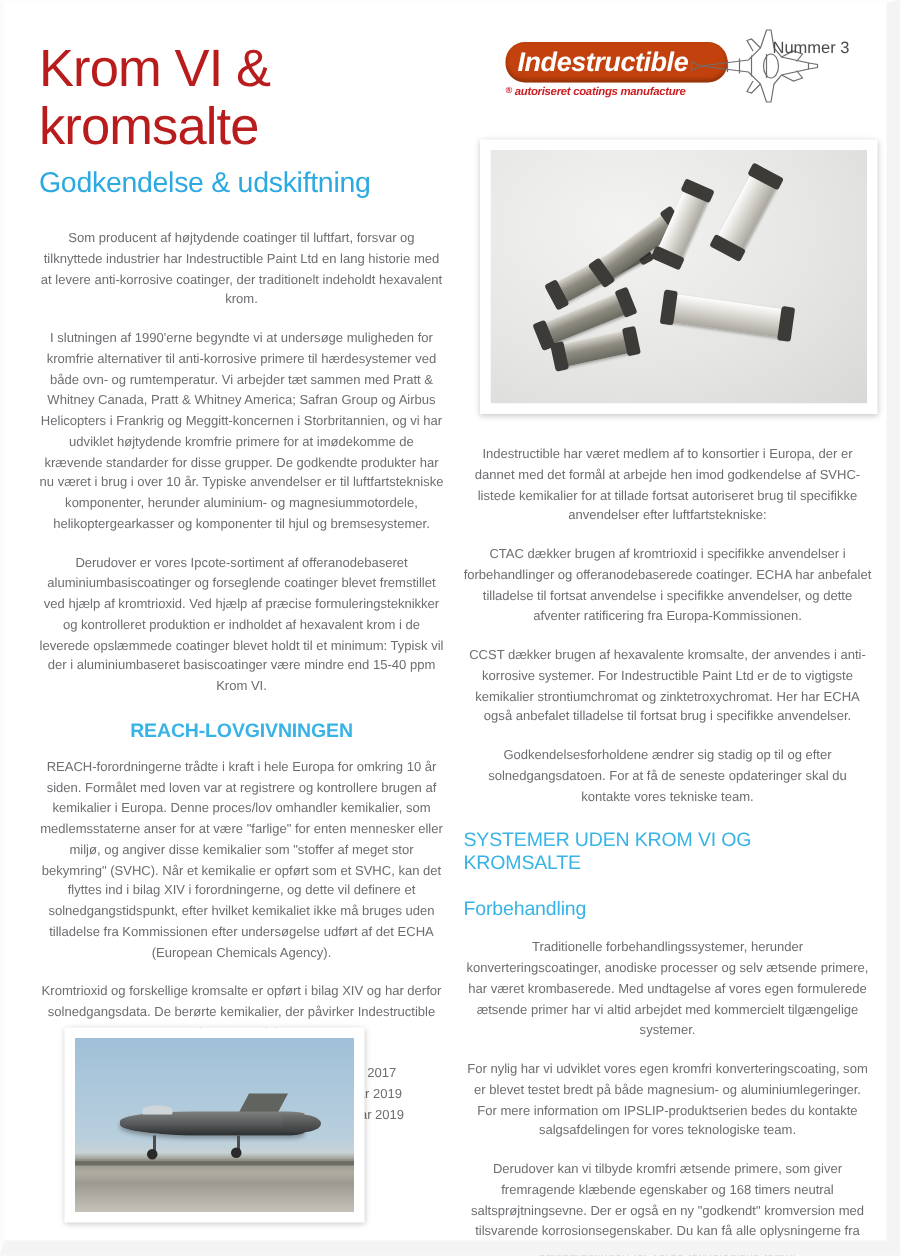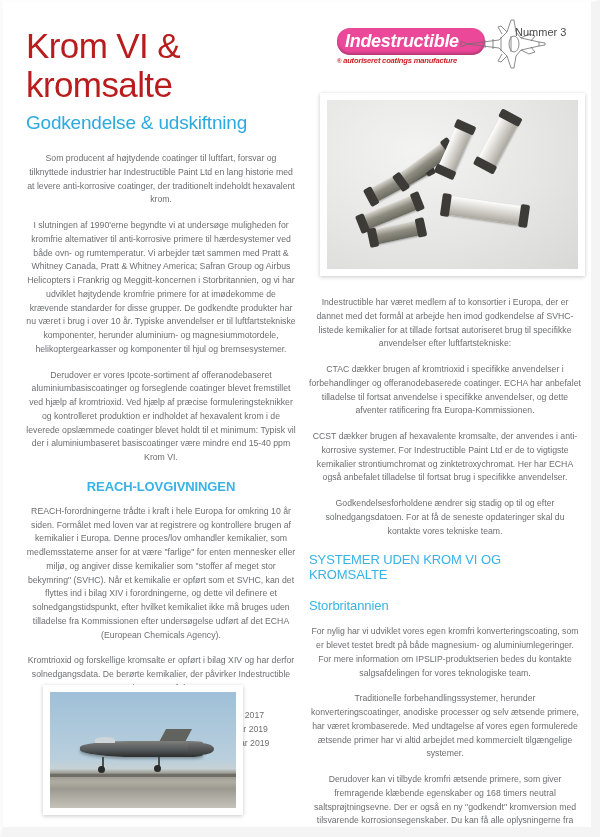--- a/index.html
+++ b/index.html
@@ -48,21 +48,21 @@
   }
   .logo-block {
     position: absolute;
     left: 334px;
     top: 26px;
     width: 150px;
   }
   .logo-pill {
     width: 148px;
     height: 27px;
-    background: #ec4899;
+    background: #c2410c;
     border-radius: 13px / 13px;
     position: relative;
     box-shadow: inset 0 -2px 3px rgba(0,0,0,.25);
   }
   .logo-pill span {
     position: absolute;
     left: 8px;
     top: 3px;
     color: #ffffff;
     font-style: italic;
@@ -353,24 +353,24 @@
       <p class="body list tight">Zinktetroxychromat (CAS nr. 7789-06-2) 22. januar 2019</p>
     </div>
 
     <div class="col-right">
       <p class="body">Indestructible har været medlem af to konsortier i Europa, der er dannet med det formål at arbejde hen imod godkendelse af SVHC-listede kemikalier for at tillade fortsat autoriseret brug til specifikke anvendelser efter luftfartstekniske:</p>
       <p class="body">CTAC dækker brugen af kromtrioxid i specifikke anvendelser i forbehandlinger og offeranodebaserede coatinger. ECHA har anbefalet tilladelse til fortsat anvendelse i specifikke anvendelser, og dette afventer ratificering fra Europa-Kommissionen.</p>
       <p class="body">CCST dækker brugen af hexavalente kromsalte, der anvendes i anti-korrosive systemer. For Indestructible Paint Ltd er de to vigtigste kemikalier strontiumchromat og zinktetroxychromat. Her har ECHA også anbefalet tilladelse til fortsat brug i specifikke anvendelser.</p>
       <p class="body">Godkendelsesforholdene ændrer sig stadig op til og efter solnedgangsdatoen. For at få de seneste opdateringer skal du kontakte vores tekniske team.</p>
 
       <h2 class="sec">SYSTEMER UDEN KROM VI OG KROMSALTE</h2>
-      <h3 class="sub">Storbritannien</h3>
-
+      <h3 class="sub">Forbehandling</h3>
+
+      <p class="body">Traditionelle forbehandlingssystemer, herunder konverteringscoatinger, anodiske processer og selv ætsende primere, har været krombaserede. Med undtagelse af vores egen formulerede ætsende primer har vi altid arbejdet med kommercielt tilgængelige systemer.</p>
       <p class="body">For nylig har vi udviklet vores egen kromfri konverteringscoating, som er blevet testet bredt på både magnesium- og aluminiumlegeringer. For mere information om IPSLIP-produktserien bedes du kontakte salgsafdelingen for vores teknologiske team.</p>
-      <p class="body">Traditionelle forbehandlingssystemer, herunder konverteringscoatinger, anodiske processer og selv ætsende primere, har været krombaserede. Med undtagelse af vores egen formulerede ætsende primer har vi altid arbejdet med kommercielt tilgængelige systemer.</p>
       <p class="body">Derudover kan vi tilbyde kromfri ætsende primere, som giver fremragende klæbende egenskaber og 168 timers neutral saltsprøjtningsevne. Der er også en ny "godkendt" kromversion med tilsvarende korrosionsegenskaber. Du kan få alle oplysningerne fra salgsafdelingen for vores teknologiske team.</p>
     </div>
 
     <div class="photo-frame photo-jet">
       <div class="photo-inner">
         <div class="jet-sky">
           <div class="jet-ground"></div>
           <div class="jet-strip"></div>
           <div class="jet-tail"></div>
           <div class="jet-body"></div>

